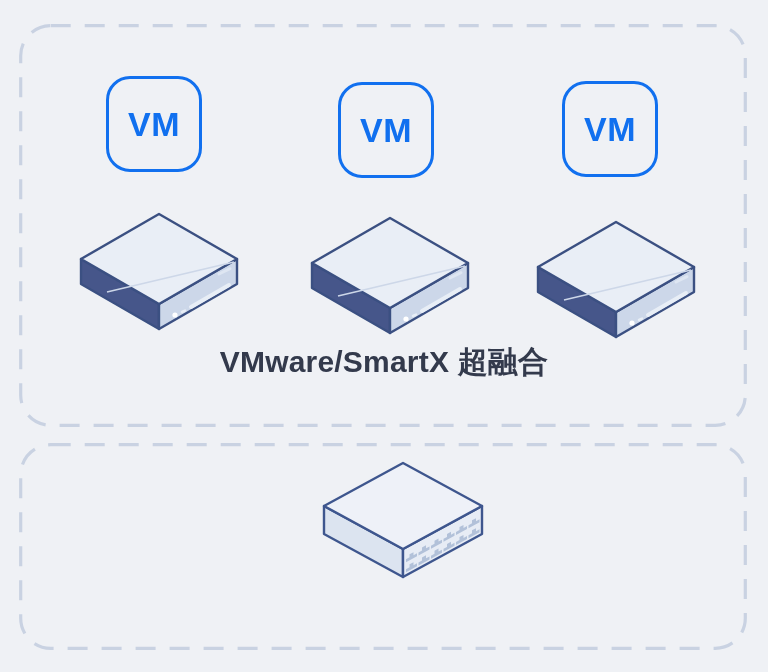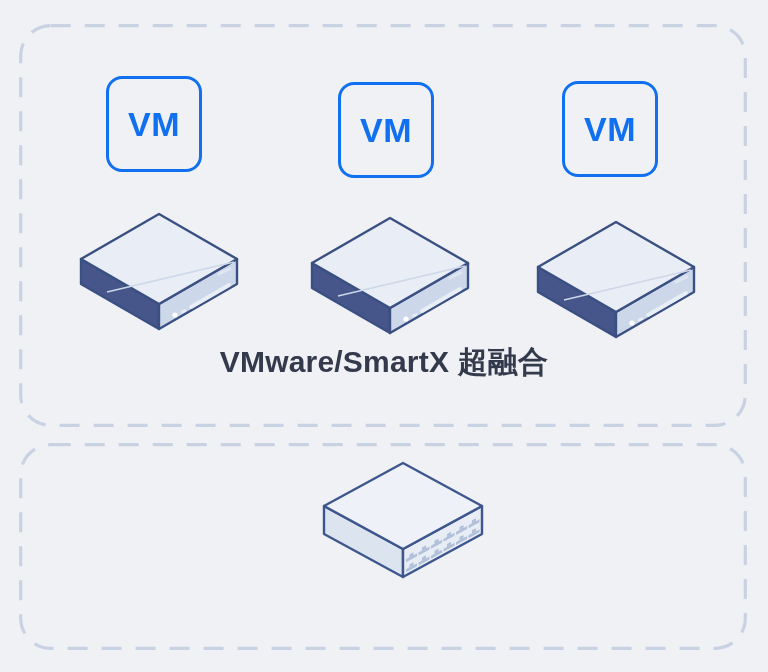--- a/index.html
+++ b/index.html
@@ -22,21 +22,21 @@
   .abs { position: absolute; }
 
   
   .frame-svg { display: block; }
 
   .vm-box {
     position: absolute;
     width: 96px;
     height: 96px;
     border: 3.4px solid #1170ef;
-    border-radius: 16px;
+    border-radius: 24px;
     box-sizing: border-box;
     display: flex;
     align-items: center;
     justify-content: center;
   }
   .vm-label {
     color: #1170ef;
     font-size: 34px;
     font-weight: 700;
     letter-spacing: 0.5px;

